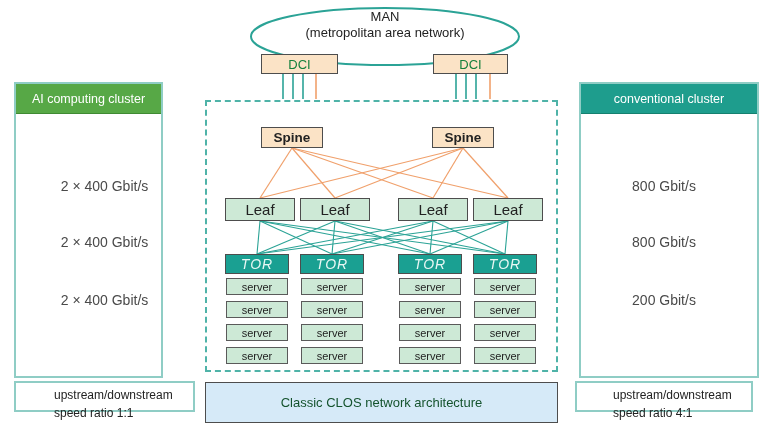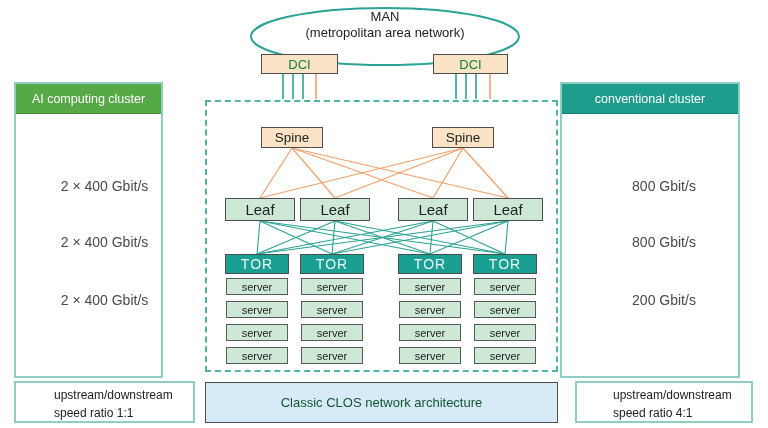--- a/index.html
+++ b/index.html
@@ -41,42 +41,42 @@
   }
   .dci-left  { left: 261px; top: 54px; width: 77px; }
   .dci-right { left: 433px; top: 54px; width: 75px; }
 
   
   .panel {
     top: 82px; height: 296px; z-index: 2;
     background: #ffffff; border: 2px solid #8fcdc5;
   }
   .panel-left  { left: 14px;  width: 149px; }
-  .panel-right { left: 560px; width: 180px; }
+  .panel-right { left: 579px; width: 180px; }
   .panel-header {
     width: 100%; height: 30px;
     display: flex; align-items: center; justify-content: center;
     font-size: 12.5px; color: #ffffff;
   }
   .header-green { background: #57a846; border-bottom: 1px solid #3f8a33; }
   .header-teal  { background: #1e9d8d; border-bottom: 1px solid #15806f; }
 
   .speed {
     z-index: 3; text-align: center;
     font-size: 14px; color: #4a4a4a;
   }
   .speed-left  { left: 14px;  width: 181px; }
   .speed-right { left: 575px; width: 178px; }
   .row1 { top: 178px; }
   .row2 { top: 234px; }
   .row3 { top: 292px; }
 
   
   .footer-box {
-    top: 381px; height: 42px; z-index: 2;
+    top: 381px; height: 31px; z-index: 2;
     background: #ffffff; border: 2px solid #8fcdc5;
     font-size: 12px; color: #222; line-height: 18px;
     padding-top: 3px;
   }
   .footer-left  { left: 14px;  width: 181px; padding-left: 38px; }
   .footer-right { left: 575px; width: 178px; padding-left: 36px; }
 
   
   .clos-area {
     left: 205px; top: 100px; width: 353px; height: 272px;
@@ -85,32 +85,33 @@
   }
 
   
   .node {
     z-index: 2;
     display: flex; align-items: center; justify-content: center;
     border: 1.4px solid #4d4d4d; color: #222;
   }
   .spine {
     top: 127px; width: 62px; height: 21px;
-    background: #fbe3c6; font-size: 13.5px;
+    background: #fbe3c6; font-size: 13.5px; font-weight: bold;
   }
   .spine-1 { left: 261px; }
   .spine-2 { left: 432px; }
   .leaf {
     top: 198px; width: 70px; height: 23px;
     background: #cde9d6; font-size: 15px;
   }
   .tor {
     top: 254px; width: 64px; height: 20px;
     background: #1aa092; color: #e8f7f4; font-size: 14px;
     letter-spacing: 1px;
+    font-style: italic;
   }
   .server {
     width: 62px; height: 17px; z-index: 2;
     background: #cde9d6; border: 1.2px solid #5a5a5a;
     display: flex; align-items: center; justify-content: center;
     font-size: 11px; color: #222;
   }
 
   
   .caption-box {

